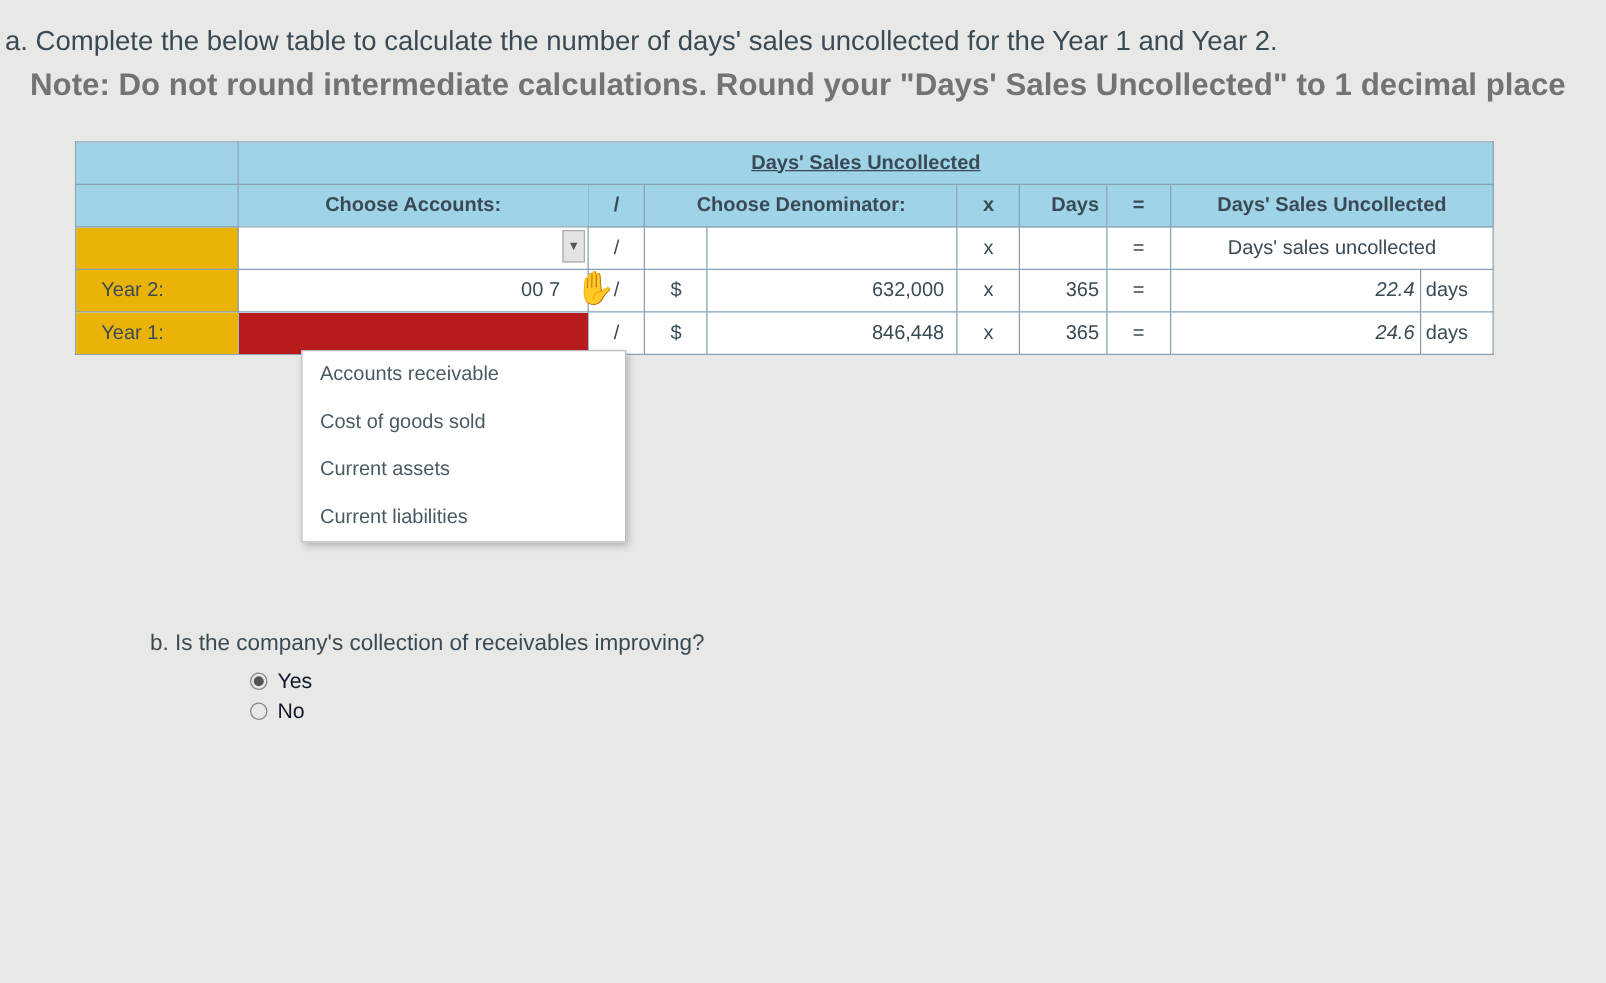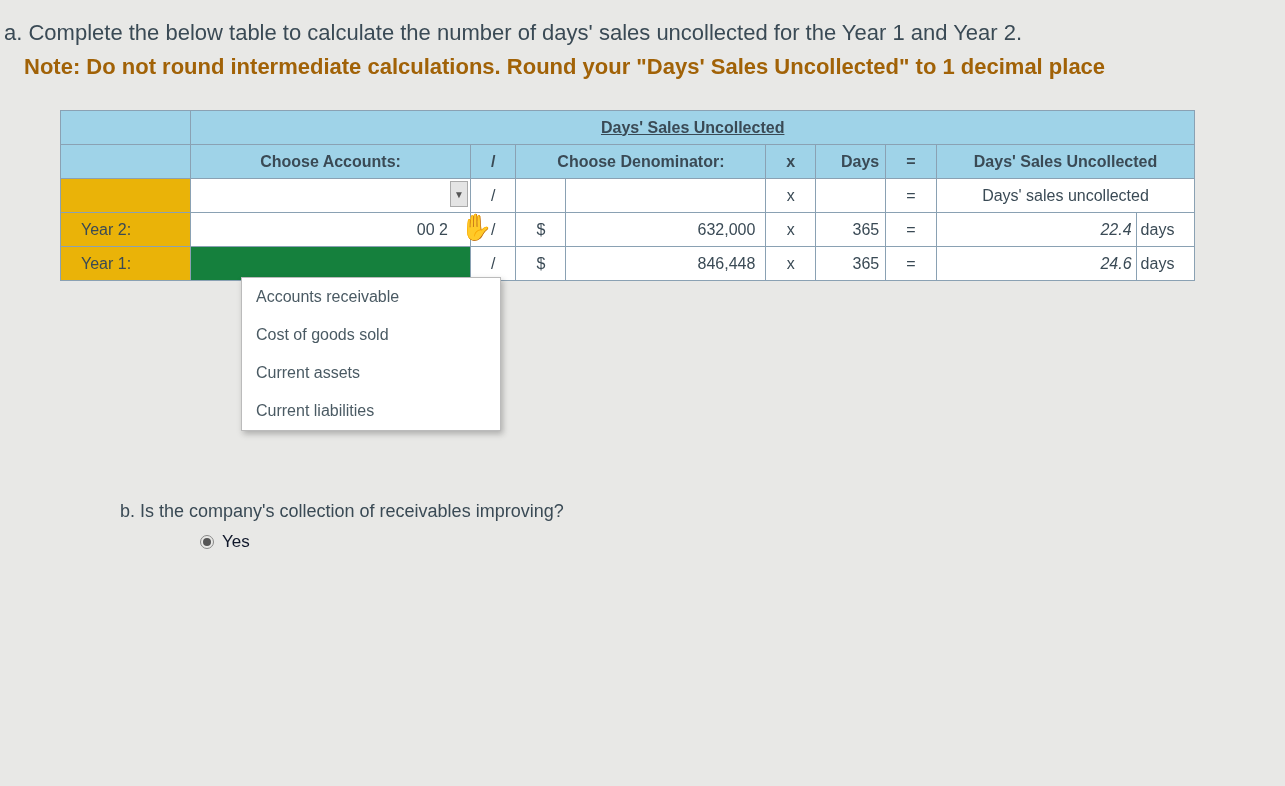--- a/index.html
+++ b/index.html
@@ -11,23 +11,23 @@
     color: #333;
     width: 1285px;
   }
   .instruction {
     font-size: 22px;
     color: #3a4a55;
     padding: 0 4px 8px 4px;
   }
   .instruction .prefix { color:#3a4a55; }
   .note {
-    font-size: 22px;
+    font-size: 25px;
     font-weight: bold;
-    color: #a16207;
+    color: #737373;
     padding: 0 16px 30px 24px;
   }
   .table-wrap {
     margin: 0 0 0 60px;
     position: relative;
   }
   table {
     border-collapse: collapse;
     background: #fff;
   }
@@ -68,21 +68,21 @@
   .dd-arrow {
     position: absolute;
     right: 2px; top: 2px;
     width: 18px; height: 26px;
     background: #e4e4e4;
     border: 1px solid #aaa;
     display:flex; align-items:center; justify-content:center;
     font-size:10px; color:#555;
   }
   .selected-dd {
-    background: #15803d;
+    background: #b91c1c;
     color: #fff;
   }
   .dropdown {
     position: absolute;
     left: 50px;
     top: 30px;
     width: 260px;
     background: #fff;
     border: 1px solid #bbb;
     box-shadow: 2px 3px 6px rgba(0,0,0,0.25);
@@ -154,21 +154,21 @@
     <td class="dollar"></td>
     <td class="denomval"></td>
     <td class="op">x</td>
     <td class="days"></td>
     <td class="op">=</td>
     <td colspan="2" style="text-align:center;">Days' sales uncollected</td>
   </tr>
   <tr>
     <td class="rowlabel">Year 2:</td>
     <td class="numcol dd-cell">
-      <span>00 2</span>
+      <span>00 7</span>
     </td>
     <td class="op">/</td>
     <td class="dollar">$</td>
     <td class="denomval">632,000</td>
     <td class="op">x</td>
     <td class="days">365</td>
     <td class="op">=</td>
     <td class="result">22.4</td>
     <td class="unit">days</td>
   </tr>
@@ -197,14 +197,18 @@
 </div>
 
 <div class="partb">
   <span>b.</span>
   <span>Is the company's collection of receivables improving?</span>
   <div class="opts">
     <div class="opt-row">
       <span class="radio filled"></span>
       <span>Yes</span>
     </div>
+    <div class="opt-row">
+      <span class="radio"></span>
+      <span>No</span>
+    </div>
   </div>
 </div>
 
 </body></html>

